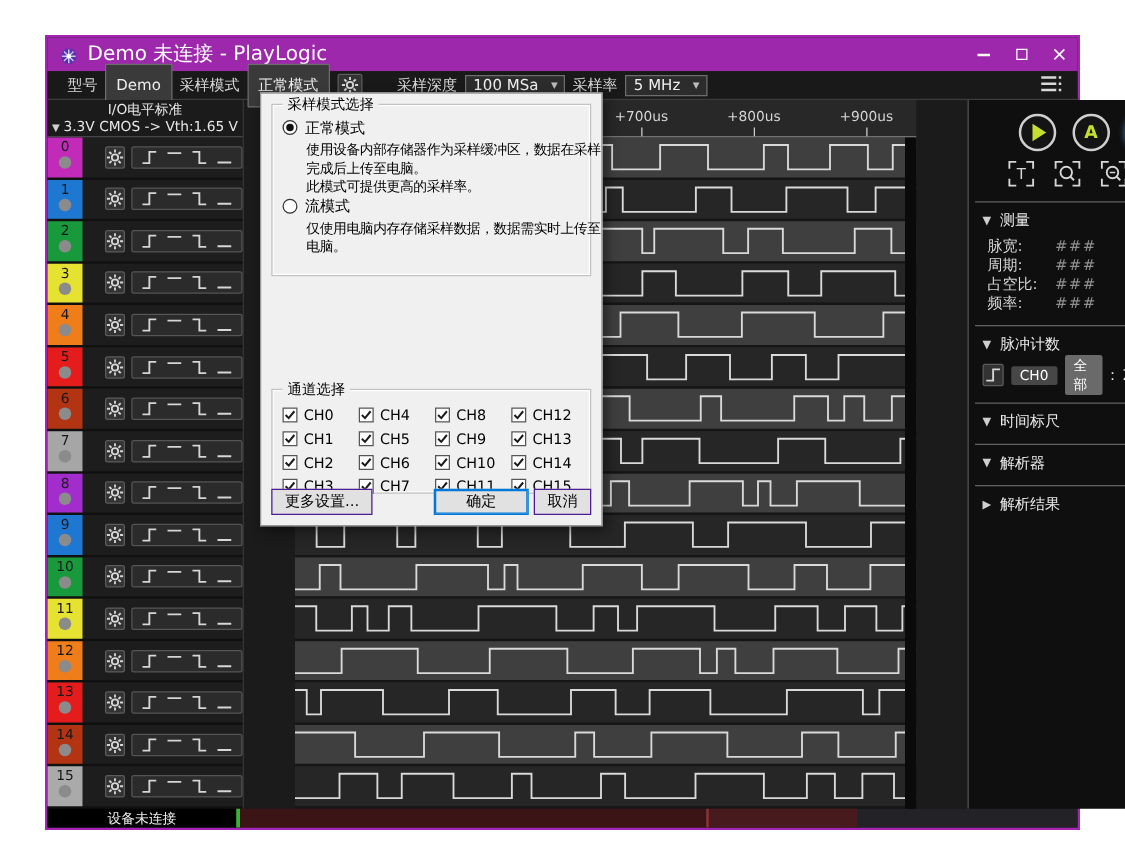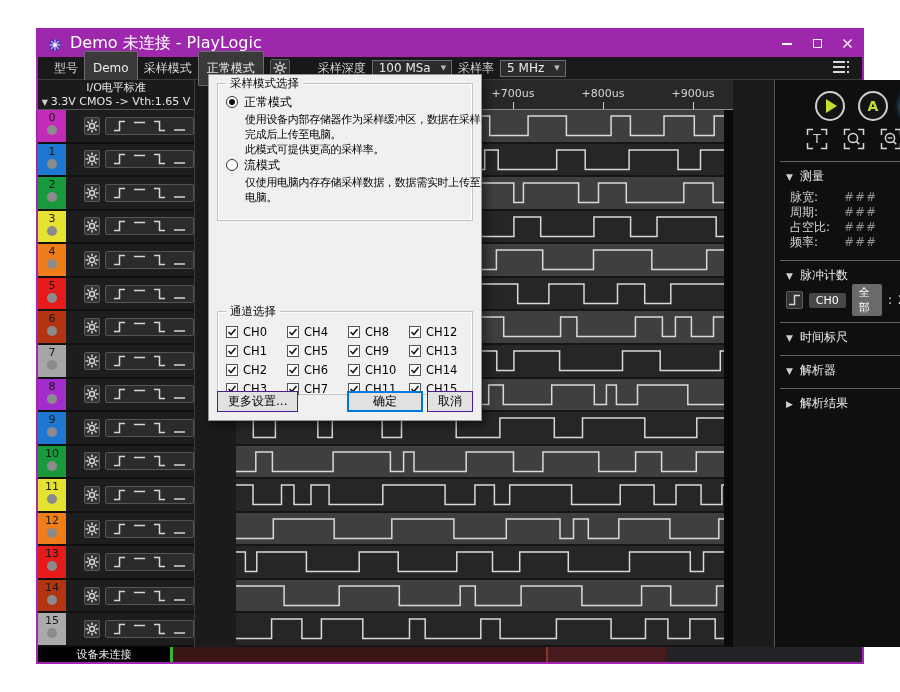--- a/index.html
+++ b/index.html
@@ -81,21 +81,21 @@
   .pulse-row { display:flex; align-items:center; gap:6px; margin:1px 4px 8px 4px; height:20px; }
   .pc-edge { width:22px; height:18px; }
   .pc-chip { font-size:11px; color:#fff; padding:1px 7px; border-radius:2px; }
   .pc-ch { background:#474747; }
   .pc-all { background:#6a6a6a; }
   .pc-text { font-size:12px; color:#e8e8e8; }
   .pc-close { margin-left:auto; display:flex; align-items:center; }
 
   
   .statusbar { height:15px; flex:none; display:flex; }
-  .status-cell { width:132px; flex:none; background:#000; color:#efefef; font-size:11px;
+  .status-cell { width:151px; flex:none; background:#000; color:#efefef; font-size:11px;
     display:flex; align-items:center; justify-content:center; }
   .overview { width:497px; flex:none; position:relative; background:#3b1416; }
   .ov-green { position:absolute; left:0; top:0; bottom:0; width:3px; background:#35b435; }
   .ov-light { position:absolute; left:377px; right:0; top:0; bottom:0; background:#471a1d; }
   .ov-marker { position:absolute; left:376px; top:0; bottom:0; width:2px; background:#8a3434; }
   .ov-rest { flex:1; background:#232327; }
 
   
   .dialog { position:absolute; left:170px; top:44px; width:274px; height:347px; background:#f0f0f0;
     border:1px solid #979797; box-shadow:3px 4px 10px rgba(0,0,0,.5); z-index:10; color:#000; font-size:12px; }

